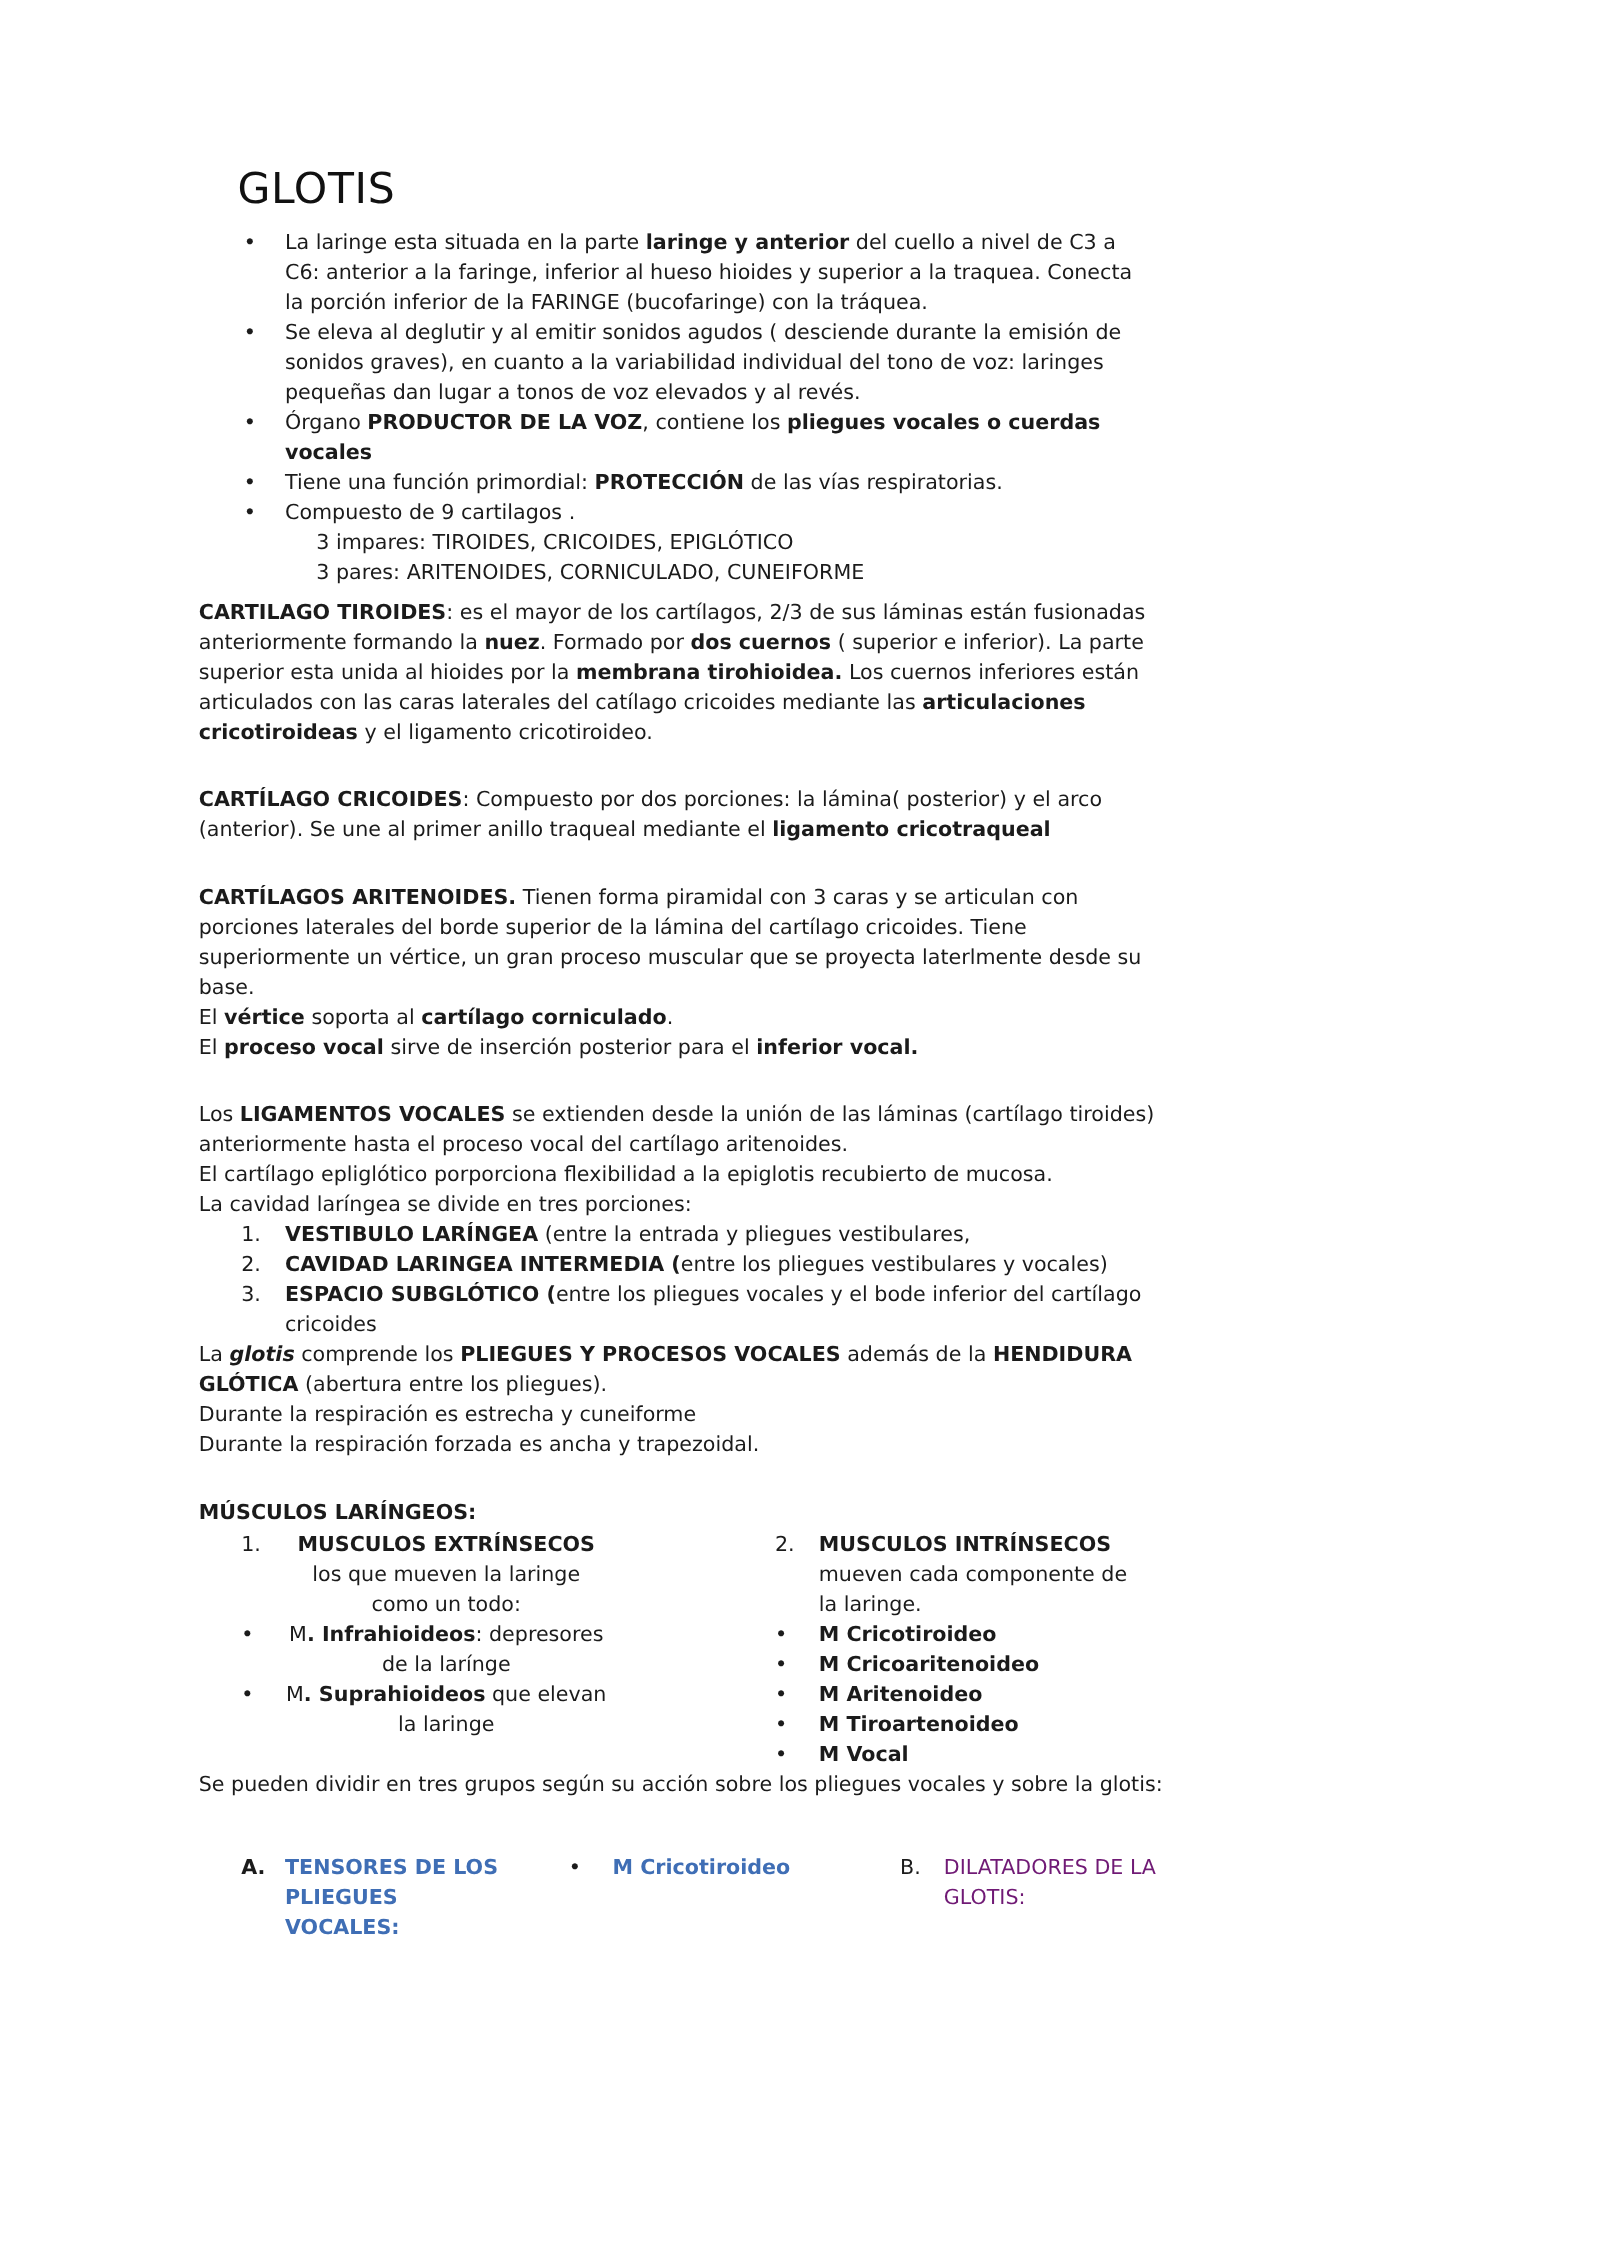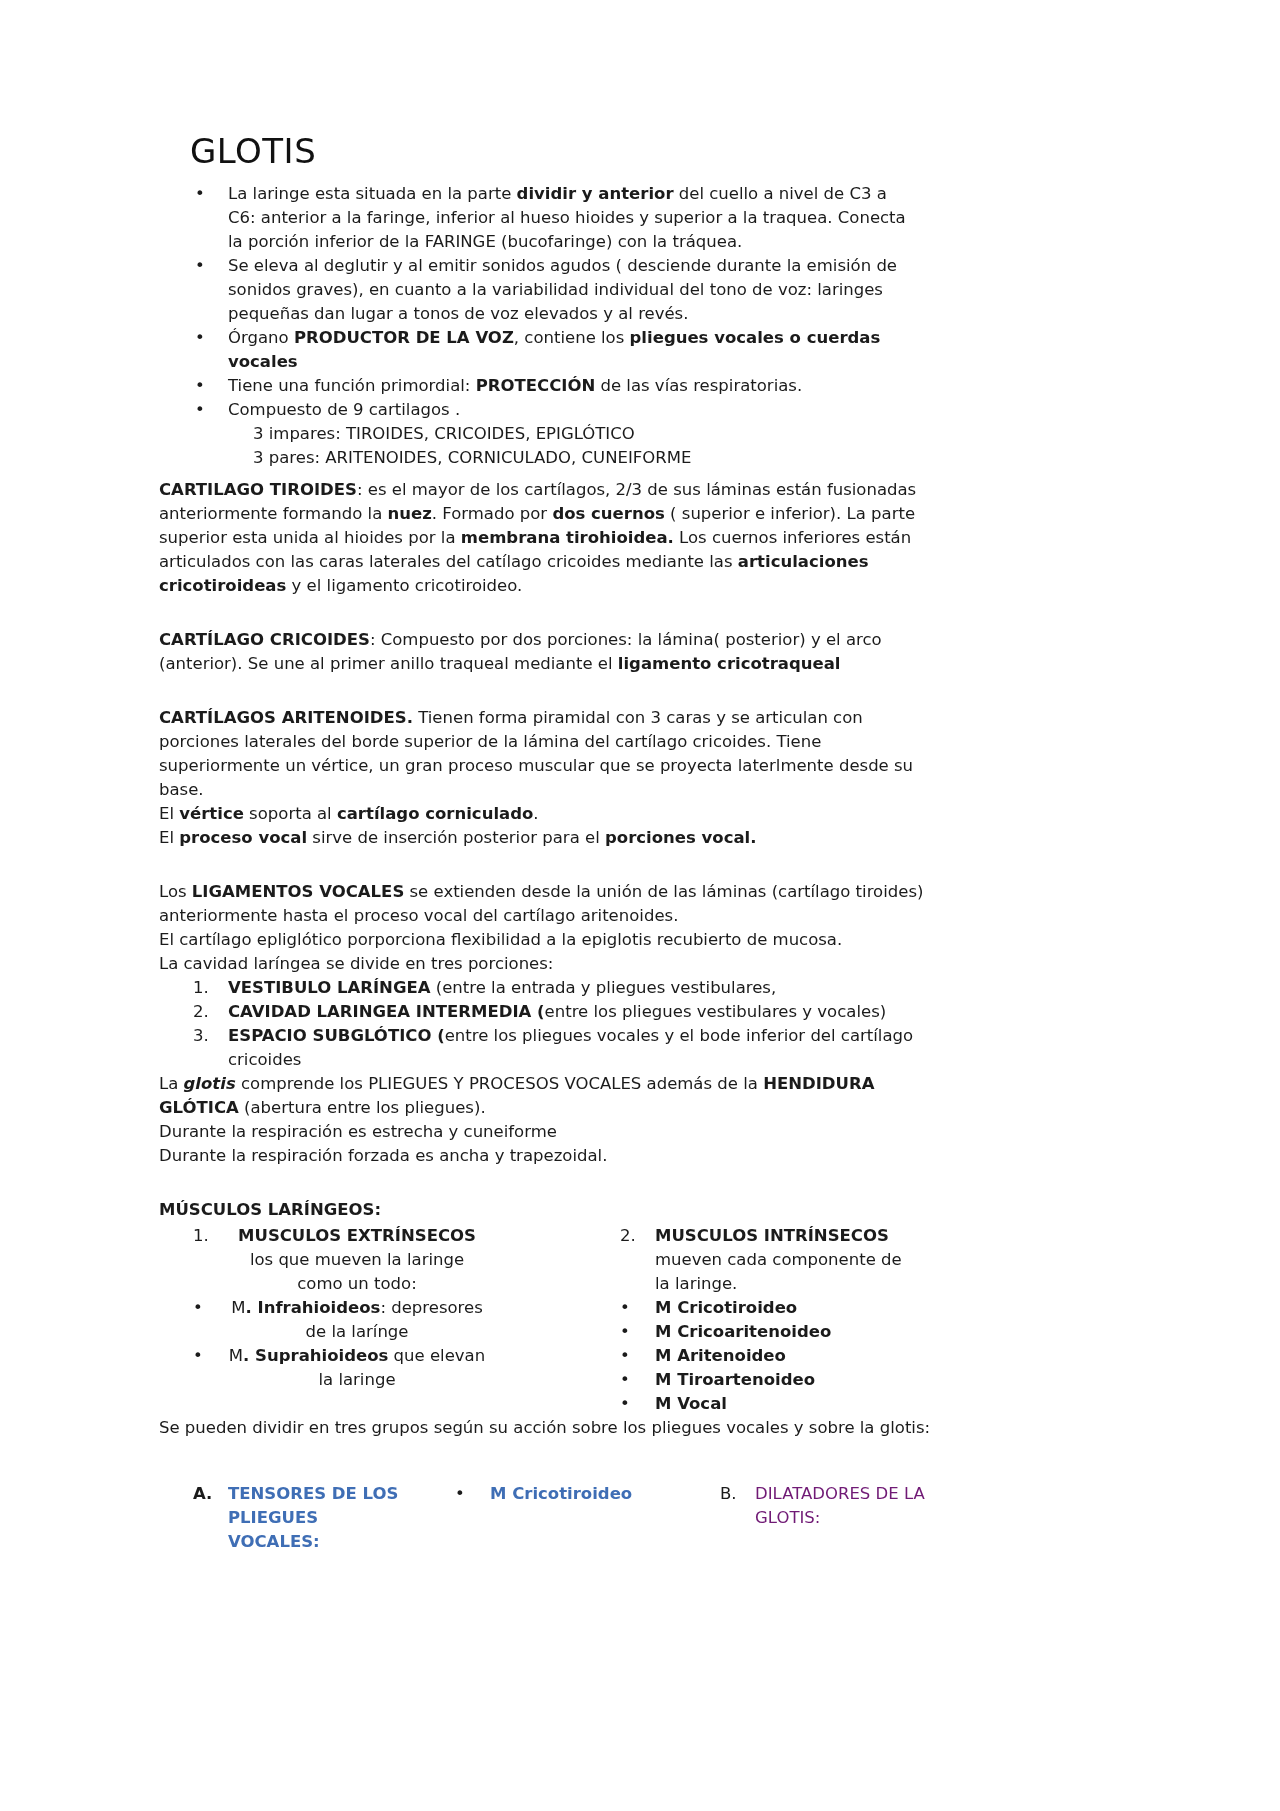--- a/index.html
+++ b/index.html
@@ -55,21 +55,21 @@
 <body>
 
 <div class="page">
   <div class="content">
 
     <h1 class="doc-title">GLOTIS</h1>
 
     <div>
       <div class="li">
         <span class="marker">•</span>
-        <span class="li-text"><span>La laringe esta situada en la parte </span><span style="font-weight: 700;">dividir y anterior</span><span> del cuello a nivel de C3 a C6: anterior a la faringe, inferior al hueso hioides y superior a la traquea.  Conecta la porción inferior de la FARINGE (bucofaringe) con la tráquea.</span></span>
+        <span class="li-text"><span>La laringe esta situada en la parte </span><span style="font-weight: 700;">laringe y anterior</span><span> del cuello a nivel de C3 a C6: anterior a la faringe, inferior al hueso hioides y superior a la traquea.  Conecta la porción inferior de la FARINGE (bucofaringe) con la tráquea.</span></span>
       </div>
       <div class="li">
         <span class="marker">•</span>
         <span class="li-text"><span>Se eleva al deglutir y al emitir sonidos agudos ( desciende durante la emisión de sonidos graves), en cuanto a la variabilidad individual del tono de voz: laringes pequeñas dan lugar a tonos de voz elevados y al revés.</span></span>
       </div>
       <div class="li">
         <span class="marker">•</span>
         <span class="li-text"><span>Órgano </span><span style="font-weight: 700;">PRODUCTOR DE LA VOZ</span><span>, contiene los </span><span style="font-weight: 700;">pliegues vocales o cuerdas vocales</span></span>
       </div>
       <div class="li">
@@ -83,42 +83,42 @@
       <p class="sub-line"><span>3 impares: TIROIDES, CRICOIDES, EPIGLÓTICO</span></p>
       <p class="sub-line"><span>3 pares: ARITENOIDES, CORNICULADO, CUNEIFORME</span></p>
     </div>
 
     <p class="para mt-sm"><span style="font-weight: 700;">CARTILAGO TIROIDES</span><span>: es el mayor de los cartílagos, 2/3 de sus láminas están fusionadas anteriormente formando la </span><span style="font-weight: 700;">nuez</span><span>. Formado por </span><span style="font-weight: 700;">dos cuernos</span><span> ( superior e inferior). La parte superior esta unida al hioides por la </span><span style="font-weight: 700;">membrana tirohioidea.</span><span> Los cuernos inferiores están articulados con las caras laterales del catílago cricoides mediante las </span><span style="font-weight: 700;">articulaciones cricotiroideas</span><span> y el ligamento cricotiroideo.</span></p>
 
     <p class="para mt-md"><span style="font-weight: 700;">CARTÍLAGO CRICOIDES</span><span>: Compuesto por dos porciones: la lámina( posterior) y el arco (anterior). Se une al primer anillo traqueal mediante el </span><span style="font-weight: 700;">ligamento cricotraqueal</span></p>
 
     <p class="para mt-md"><span style="font-weight: 700;">CARTÍLAGOS ARITENOIDES.</span><span> Tienen forma piramidal con 3 caras y se articulan con porciones laterales del borde superior de la lámina del cartílago cricoides. Tiene superiormente un vértice, un gran proceso muscular que se proyecta laterlmente desde su base.</span></p>
     <p class="para"><span>El </span><span style="font-weight: 700;">vértice</span><span> soporta al </span><span style="font-weight: 700;">cartílago corniculado</span><span>.</span></p>
-    <p class="para"><span>El </span><span style="font-weight: 700;">proceso vocal</span><span> sirve de inserción posterior para el </span><span style="font-weight: 700;">porciones vocal.</span></p>
+    <p class="para"><span>El </span><span style="font-weight: 700;">proceso vocal</span><span> sirve de inserción posterior para el </span><span style="font-weight: 700;">inferior vocal.</span></p>
 
     <p class="para mt-md"><span>Los </span><span style="font-weight: 700;">LIGAMENTOS VOCALES</span><span> se extienden desde la unión de las láminas (cartílago tiroides) anteriormente hasta el proceso vocal del cartílago aritenoides.</span></p>
     <p class="para"><span>El cartílago epliglótico porporciona flexibilidad a la epiglotis recubierto de mucosa.</span></p>
     <p class="para"><span>La cavidad laríngea se divide en tres porciones:</span></p>
 
     <div class="nlist">
       <div class="li">
         <span class="marker">1.</span>
         <span class="li-text"><span style="font-weight: 700;">VESTIBULO LARÍNGEA</span><span> (entre la entrada y pliegues vestibulares,</span></span>
       </div>
       <div class="li">
         <span class="marker">2.</span>
         <span class="li-text"><span style="font-weight: 700;">CAVIDAD LARINGEA INTERMEDIA (</span><span>entre los pliegues vestibulares y vocales)</span></span>
       </div>
       <div class="li">
         <span class="marker">3.</span>
         <span class="li-text"><span style="font-weight: 700;">ESPACIO SUBGLÓTICO (</span><span>entre los pliegues vocales y el bode inferior del cartílago cricoides</span></span>
       </div>
     </div>
 
-    <p class="para"><span>La </span><span style="font-weight: 700; font-style: italic;">glotis</span><span> comprende los </span><span style="font-weight: 400;">PLIEGUES Y PROCESOS VOCALES</span><span> además de la </span><span style="font-weight: 700;">HENDIDURA GLÓTICA</span><span> (abertura entre los pliegues).</span></p>
+    <p class="para"><span>La </span><span style="font-weight: 700; font-style: italic;">glotis</span><span> comprende los </span><span style="font-weight: 700;">PLIEGUES Y PROCESOS VOCALES</span><span> además de la </span><span style="font-weight: 700;">HENDIDURA GLÓTICA</span><span> (abertura entre los pliegues).</span></p>
     <p class="para"><span>Durante la respiración es estrecha y cuneiforme</span></p>
     <p class="para"><span>Durante la respiración forzada es ancha y trapezoidal.</span></p>
 
     <p class="para mt-md"><span style="font-weight: 700;">MÚSCULOS LARÍNGEOS:</span></p>
 
     <div class="musc-cols">
       <div class="mcol mcol-left">
         <div class="mrow">
           <span class="marker">1.</span>
           <div class="mtext">

